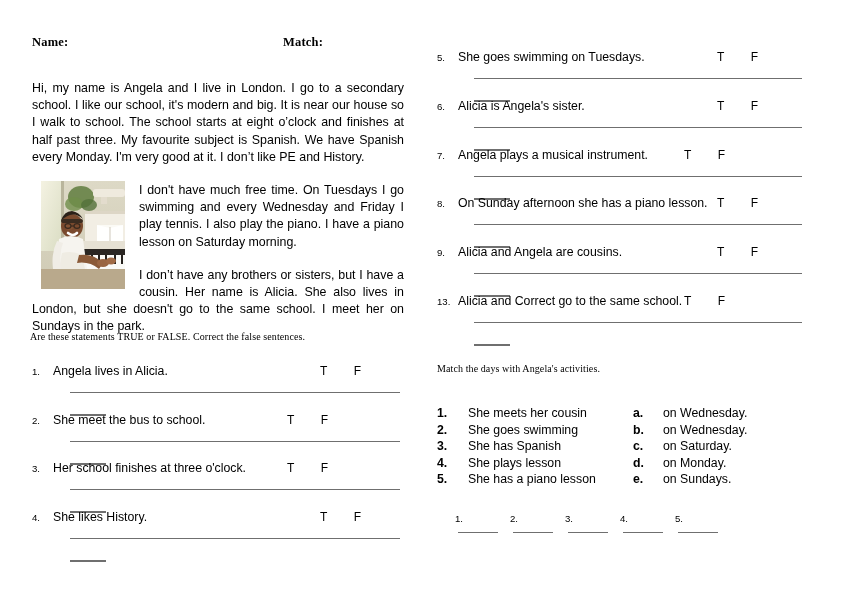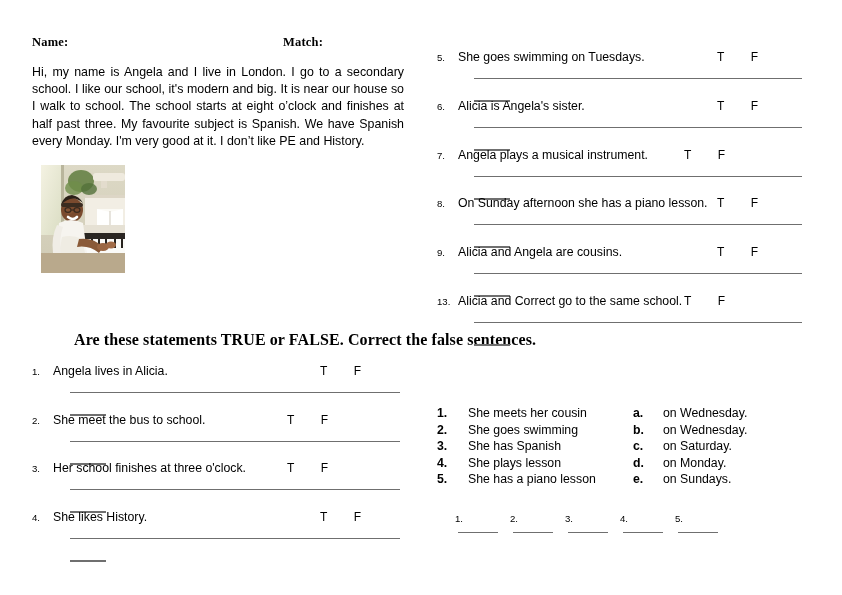--- a/index.html
+++ b/index.html
@@ -46,45 +46,44 @@
     position: absolute;
     left: 32px;
     top: 64px;
     width: 372px;
     font-size: 12.4px;
     line-height: 17.2px;
     text-align: justify;
     text-justify: inter-word;
   }
   .passage p {
-    margin: 0 0 13px 0;
+    margin: 16px 0 13px 0;
   }
   .passage p:last-child { margin-bottom: 0; }
 
   .photo {
     float: left;
     width: 84px;
     height: 108px;
     margin: 2px 14px 4px 9px;
     shape-outside: margin-box;
     position: relative;
     overflow: hidden;
     background: #e9e4d8;
   }
   .photo svg { display: block; width: 84px; height: 108px; }
 
   
   .instruction {
     position: absolute;
     font-family: "Liberation Serif", serif;
-    font-weight: bold;
-    font-size: 16px;
+    font-weight: normal;
+    font-size: 10px;
     letter-spacing: .1px;
     white-space: nowrap;
-    margin-left: 44px;
   }
   #instruction-tf { left: 30px; top: 331px; }
   #instruction-match { left: 437px; top: 363px; }
 
   
   .q {
     position: absolute;
     font-size: 12.3px;
   }
   .q .num {
@@ -234,20 +233,22 @@
         <path d="M27 52 q5 4 9 0" stroke="#ffffff" stroke-width="2.6" fill="none" stroke-linecap="round"></path>
         <path d="M18 58 q12 -6 24 0 l4 30 l-32 0 Z" fill="#f6f4ef"></path>
         <path d="M21 72 q10 -3 20 2 l3 14 l-26 0 Z" fill="#efece3"></path>
         <path d="M38 74 q14 -2 24 8 l-4 6 q-10 -8 -22 -6 Z" fill="#8a5a38"></path>
         <ellipse cx="62" cy="82" rx="6" ry="4" fill="#9a6642"></ellipse>
         <ellipse cx="70" cy="80" rx="5" ry="3.4" fill="#a06a45"></ellipse>
         <path d="M16 60 q-6 12 -4 28 l8 0 q-2 -16 2 -26 Z" fill="#f0ede6"></path>
       </svg>
     </div>
 
+    <p>I don't have much free time. On Tuesdays I go swimming and every Wednesday and Friday I play tennis. I also play the piano.  I have a piano lesson on Saturday morning.</p>
+    <p>I don’t have any brothers or sisters, but I have a cousin.  Her name is Alicia. She also lives in London, but she doesn't go to the same school. I meet her on Sundays in the park.</p>
   </div>
 
   <div class="instruction" id="instruction-tf">Are these statements TRUE or FALSE.  Correct the false sentences.</div>
 
   <div id="tf-container">
       <div class="q" style="left: 32px; top: 364px;">
         <span class="num">1.</span>
         <span class="stmt">Angela lives in Alicia.</span>
         <span class="tf" style="left: 288px;"><span class="t">T</span><span>F</span></span>
       </div>
@@ -311,20 +312,21 @@
       <div class="shortline" style="left: 474px; top: 295px;"></div>
       <div class="q" style="left: 437px; top: 294px;">
         <span class="num">13.</span>
         <span class="stmt">Alicia and Correct go to the same school.</span>
         <span class="tf" style="left: 247px;"><span class="t">T</span><span>F</span></span>
       </div>
       <div class="ruleline" style="left: 474px; top: 322px; width: 328px;"></div>
       <div class="shortline" style="left: 474px; top: 344px;"></div>
     </div>
 
+  <div class="instruction" id="instruction-match">Match the days with Angela's activities.</div>
 
   <div id="match-container">
       <div class="match-row" style="left: 437px; top: 405px;">
         <span class="mnum">1.</span>
         <span class="mtext">She meets her cousin</span>
         <span class="mlet">a.</span>
         <span class="mday">on Wednesday.</span>
       </div>
       <div class="match-row" style="left: 437px; top: 421.5px;">
         <span class="mnum">2.</span>

